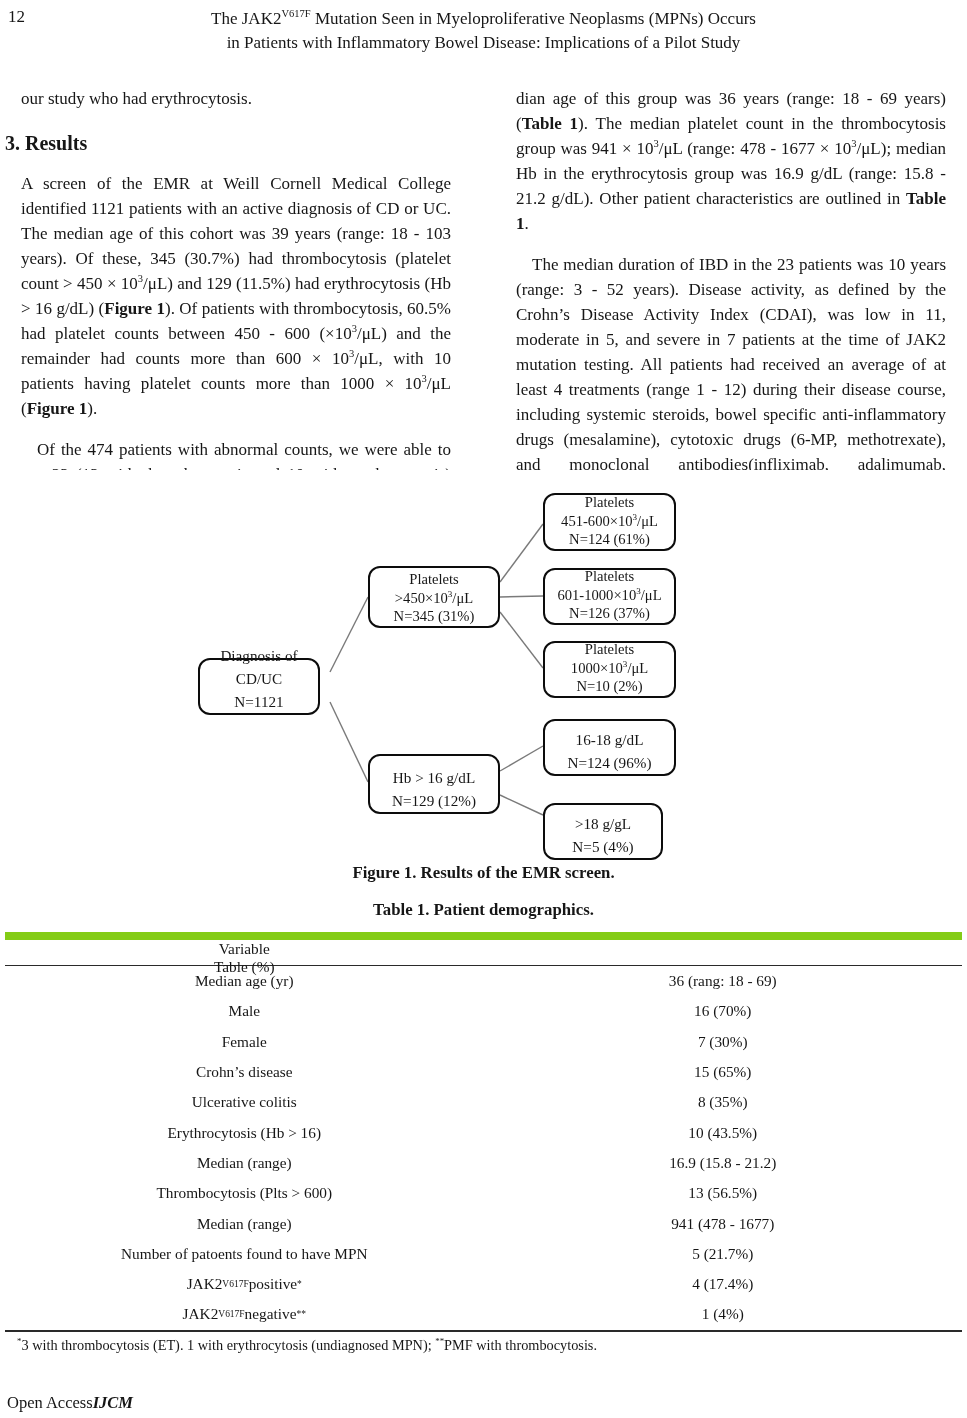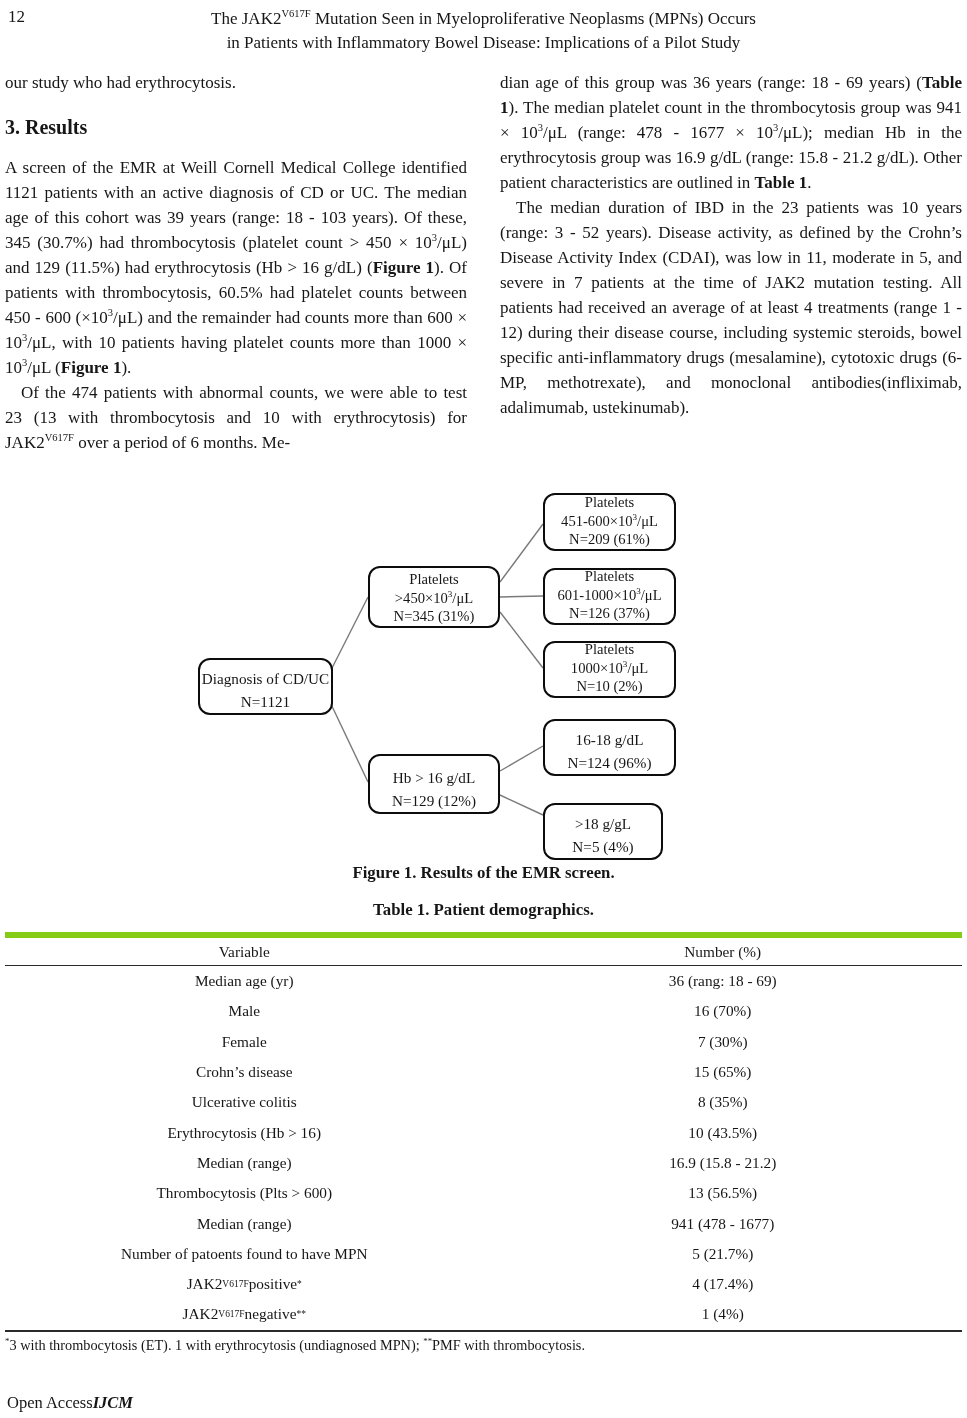--- a/index.html
+++ b/index.html
@@ -11,45 +11,45 @@
   }
   sup { font-size:.62em; line-height:0; }
   .b { font-weight:bold; }
 
   .page-header { position:relative; padding-top:7px; }
   .page-number { position:absolute; left:8px; top:7px; font-size:17px; }
   .title { text-align:center; font-size:17px; line-height:24px; }
 
   .columns { display:flex; gap:33px; padding:0 5px; margin-top:15px; height:400px; overflow:hidden; }
   .col { width:462px; font-size:17px; line-height:25px; }
-  .p { margin:0; }
+  .p { margin:16px; }
   .just { text-align:justify; }
   .indent { text-indent:16px; }
   .section-heading { font-size:20px; line-height:24px; margin:20px 0 16px; font-weight:bold; }
 
   .figure { position:relative; height:374px; margin-top:14px; }
   .figure svg { position:absolute; left:0; top:0; }
   .fbox {
     position:absolute; background:#fff; border:2.6px solid #0c0c0c; border-radius:12px;
     display:flex; flex-direction:column; align-items:center; justify-content:flex-end;
     text-align:center; font-size:14.6px;
   }
   .fbox.l2 { line-height:23px; font-size:15.2px; }
   .fbox.l3 { line-height:18.6px; }
 
   .fig-caption { text-align:center; font-weight:bold; font-size:16.8px; margin-top:5px; }
   .tbl-caption { text-align:center; font-weight:bold; font-size:16.8px; margin-top:17px; }
 
   .table { margin:12px 5px 0; font-size:15.3px; }
   .t-head, .t-row { display:flex; }
-  .t-head { border-top:6px solid #84cc16; border-bottom:1.5px solid #2a2a2a; height:34px; }
+  .t-head { border-top:8px solid #84cc16; border-bottom:1.5px solid #2a2a2a; height:34px;flex-direction:column; }
   .t-row { height:30.3px; }
   .t-cell { width:50%; display:flex; align-items:center; justify-content:center; text-align:center; }
   .t-end { border-top:2px solid #2a2a2a; }
-  .footnote { padding:5px 5px 0; font-size:14.3px; }
+  .footnote { padding:5px 17px 0; font-size:14.3px; }
 
   .page-footer { position:absolute; left:0; right:0; bottom:5px; display:flex; padding:0 7px; font-size:16.5px; }
   .journal { font-weight:bold; font-style:italic; }
 </style>
 </head>
 <body>
 
 <div class="page-header">
   <span class="page-number">12</span>
   <div class="title">
@@ -77,35 +77,35 @@
       <line x1="330" y1="188" x2="368" y2="113"></line>
       <line x1="330" y1="218" x2="368" y2="298"></line>
       <line x1="500" y1="98" x2="543" y2="40"></line>
       <line x1="500" y1="113" x2="543" y2="112"></line>
       <line x1="500" y1="128" x2="543" y2="184"></line>
       <line x1="500" y1="287" x2="543" y2="262"></line>
       <line x1="500" y1="311" x2="543" y2="331"></line>
     </g>
   </svg>
 
-  <div class="fbox l2" style="left:198px;top:174px;width:135px;height:57px">
+  <div class="fbox l2" style="left:198px;top:174px;width:122px;height:57px">
     <div>Diagnosis of CD/UC</div>
     <div>N=1121</div>
   </div>
 
   <div class="fbox l3" style="left:368px;top:82px;width:132px;height:62px">
     <div>Platelets</div>
     <div>&gt;450×10<sup>3</sup>/μL</div>
     <div>N=345 (31%)</div>
   </div>
 
   <div class="fbox l3" style="left:543px;top:9px;width:133px;height:58px">
     <div>Platelets</div>
     <div>451-600×10<sup>3</sup>/μL</div>
-    <div>N=209 (61%)</div>
+    <div>N=124 (61%)</div>
   </div>
 
   <div class="fbox l3" style="left:543px;top:84px;width:133px;height:57px">
     <div>Platelets</div>
     <div>601-1000×10<sup>3</sup>/μL</div>
     <div>N=126 (37%)</div>
   </div>
 
   <div class="fbox l3" style="left:543px;top:157px;width:133px;height:57px">
     <div>Platelets</div>
@@ -129,21 +129,21 @@
   </div>
 </div>
 
 <div class="fig-caption">Figure 1. Results of the EMR screen.</div>
 
 <div class="tbl-caption">Table 1. Patient demographics.</div>
 
 <div class="table">
   <div class="t-head">
     <div class="t-cell">Variable</div>
-    <div class="t-cell">Number (%)</div>
+    <div class="t-cell">Table (%)</div>
   </div>
   <div class="t-body">
     <div class="t-row">
       <div class="t-cell">Median age (yr)</div>
       <div class="t-cell">36 (rang: 18 - 69)</div>
     </div>
     <div class="t-row">
       <div class="t-cell">Male</div>
       <div class="t-cell">16 (70%)</div>
     </div>

